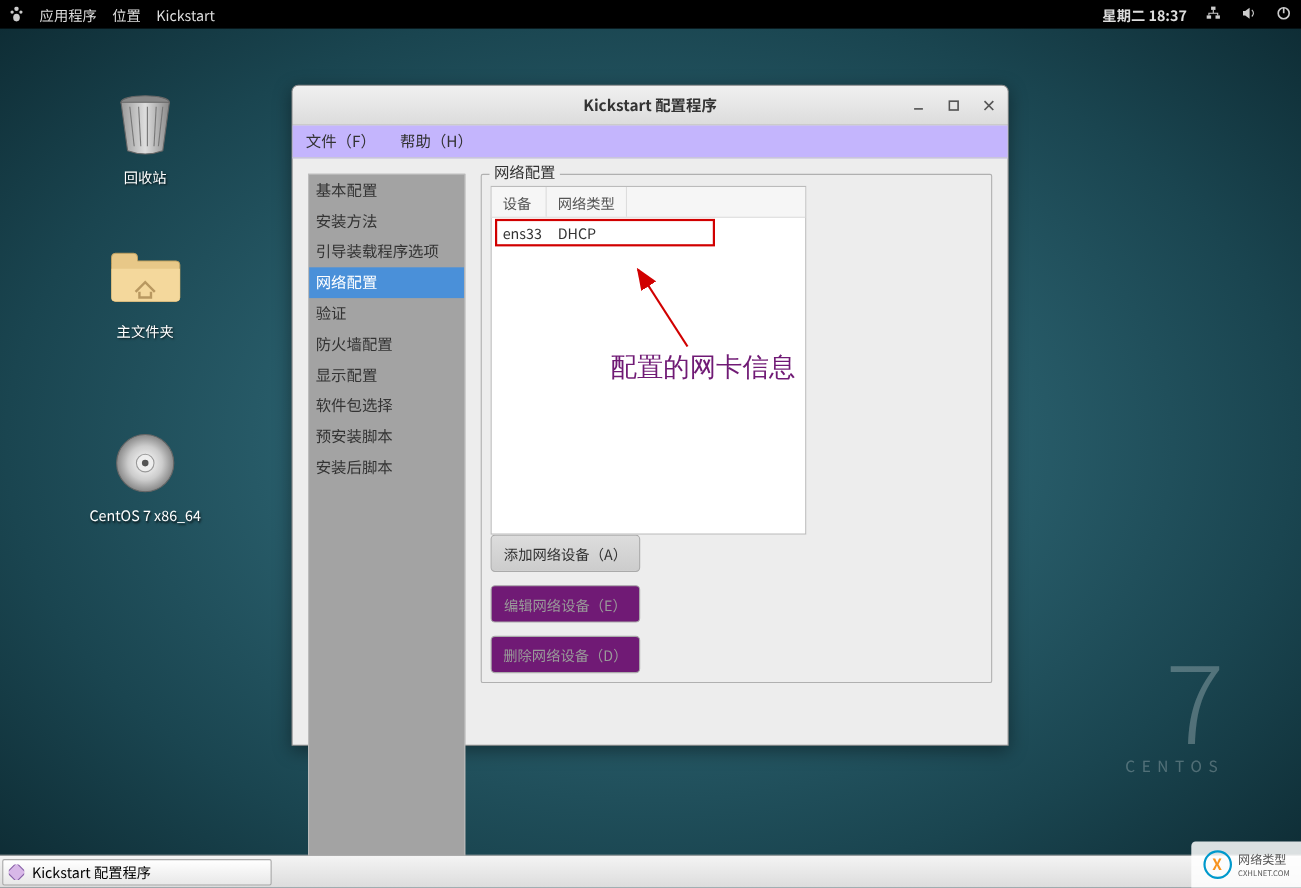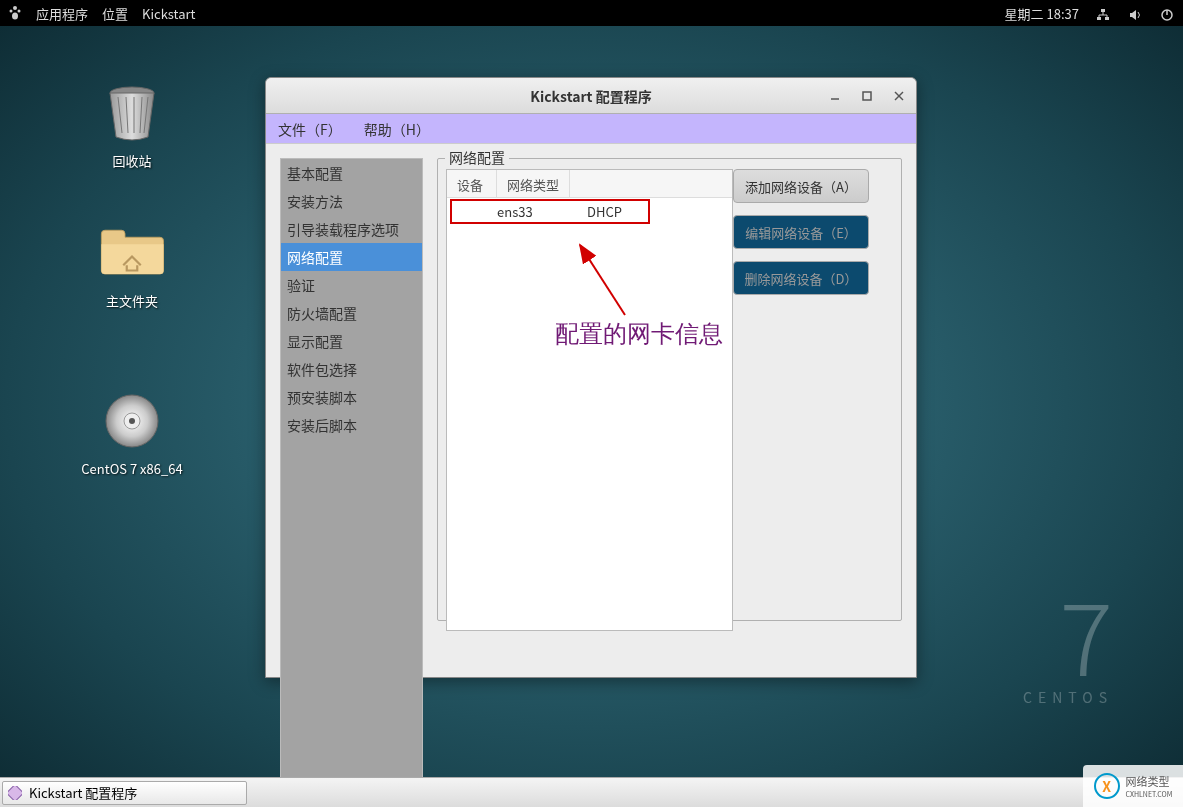--- a/index.html
+++ b/index.html
@@ -24,21 +24,21 @@
       right: 0;
       height: 26px;
       background: #000;
       display: flex;
       align-items: center;
       color: #ddd;
       font-size: 13px;
       padding: 0 8px;
     }
     .top-panel .left { display: flex; align-items: center; gap: 14px; }
-    .top-panel .right { margin-left: auto; display: flex; align-items: flex-end; gap: 16px; }
+    .top-panel .right { margin-left: auto; display: flex; align-items: flex-start; gap: 16px; font-weight: bold; }
     .gnome-foot {
       width: 14px; height: 14px;
       display: inline-flex; align-items: center; justify-content: center;
     }
     .panel-text { cursor: default; }
     .panel-icon { width: 16px; height: 16px; display: inline-flex; align-items: center; justify-content: center; }
     
     
     .desktop-icon {
       position: absolute;
@@ -169,20 +169,21 @@
       background: #ededed;
       z-index: 2;
     }
     .fieldset {
       border: 1px solid #b0b0b0;
       border-radius: 2px;
       height: 463px;
       padding: 10px 8px 8px 8px;
       display: flex;
       position: relative;
+      flex-direction: column;
     }
     .table-area {
       border: 1px solid #bbb;
       background: #fff;
       width: 287px;
       height: 462px;
       position: relative;
     }
     .table-header {
       display: flex;
@@ -196,21 +197,21 @@
       color: #555;
       border-right: 1px solid #ddd;
     }
     .th:first-child { width: 50px; }
     .table-row {
       display: flex;
       height: 25px;
       font-size: 13px;
       color: #333;
     }
-    .td { padding: 4px 10px; margin-left: 40px; }
+    .td { padding: 4px 10px; }
     .td:first-child { width: 50px; }
     
     .highlight-box {
       position: absolute;
       border: 2px solid #d10000;
       left: 3px;
       top: 29px;
       width: 200px;
       height: 25px;
     }
@@ -231,21 +232,21 @@
       display: flex;
       align-items: center;
       justify-content: center;
       cursor: default;
     }
     .btn.pressed {
       background: linear-gradient(#ddd, #ccc);
     }
     .btn.disabled {
       color: #999;
-      background: #0c4a6e;
+      background: #701a75;
     }
     
     
     .annotation-text {
       position: absolute;
       left: 555px;
       top: 318px;
       font-size: 24px;
       color: #701a75;
       font-family: "SimSun", serif;

